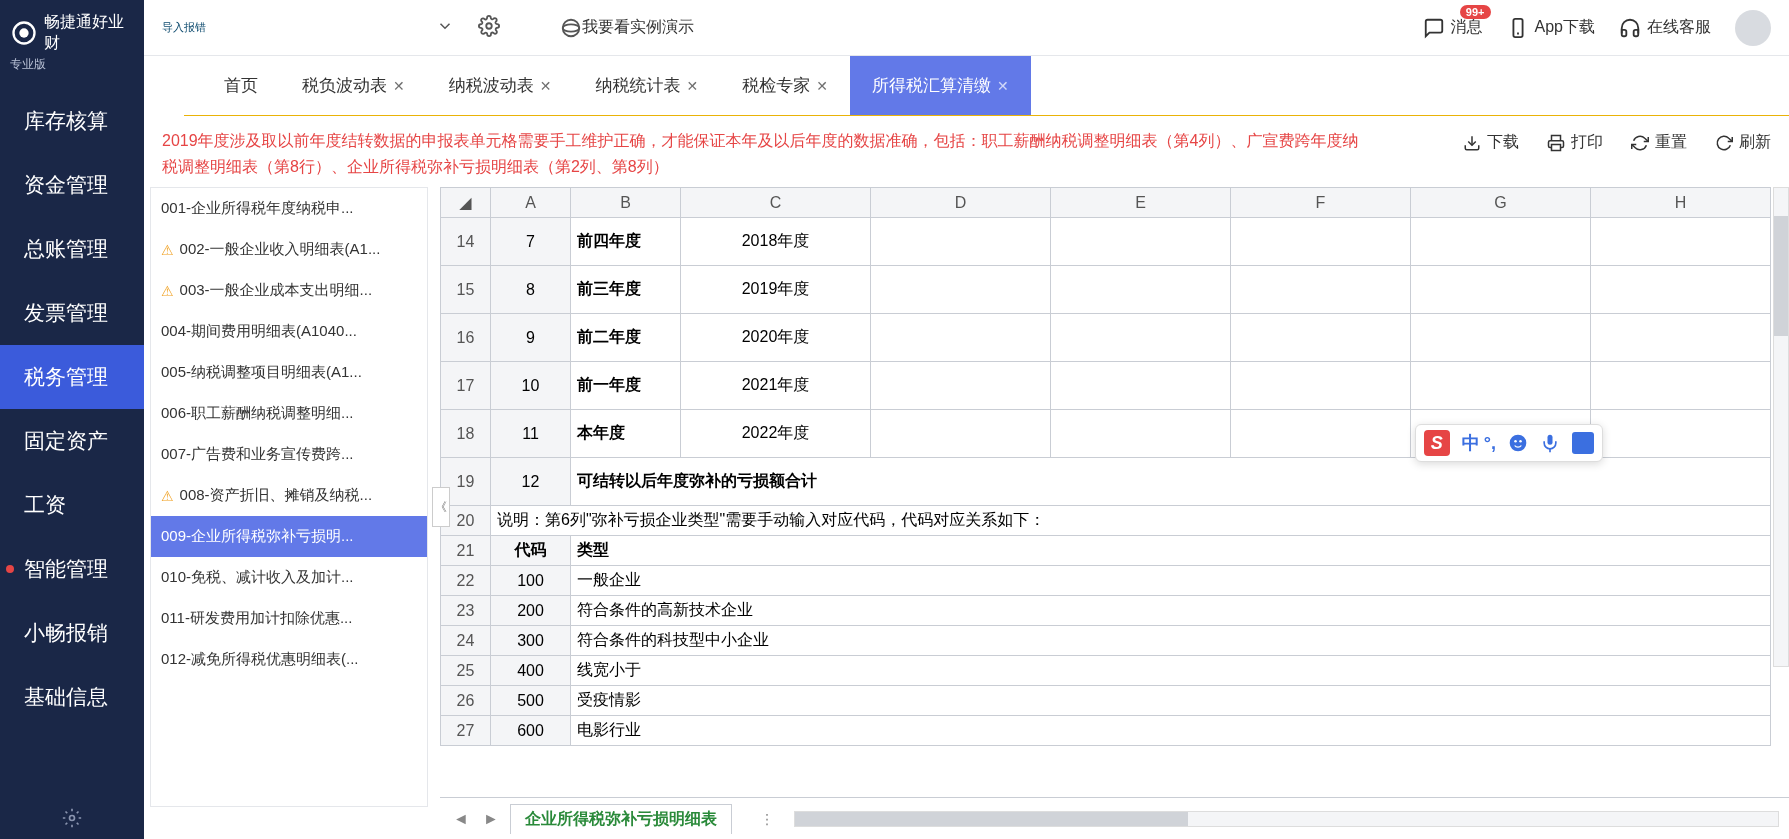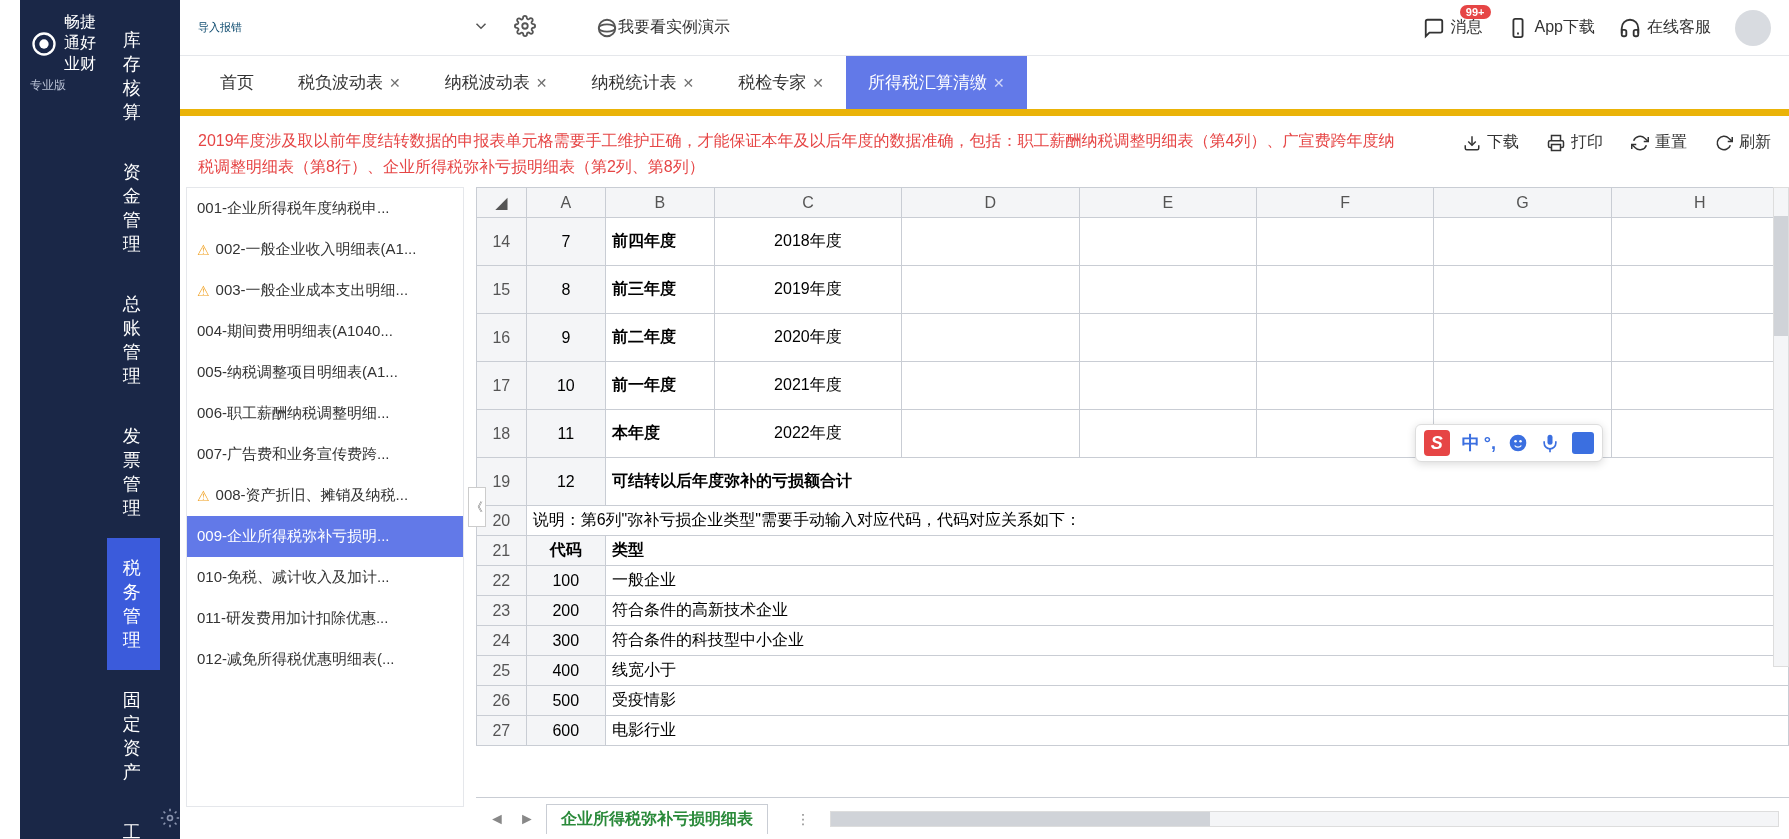--- a/index.html
+++ b/index.html
@@ -1,48 +1,48 @@
 <!DOCTYPE html>
 <html><head>
 <meta charset="utf-8">
 <style>
 * { margin: 0; padding: 0; box-sizing: border-box; }
 body { font-family: "Microsoft YaHei", Arial, sans-serif; font-size: 14px; background: #fff; overflow: hidden; width: 1789px; height: 839px; }
 
 .app { display: flex; width: 100%; height: 100%; }
 
 
-.sidebar { width: 160px; background: #1a2747; color: #fff; display: flex; flex-direction: row; margin-left: 20px; }
+.sidebar { width: 144px; background: #1a2747; color: #fff; display: flex; flex-direction: column; }
 .logo-area { padding: 12px 10px 6px; }
 .logo-row { display: flex; align-items: center; gap: 6px; }
 .logo-icon { width: 28px; height: 28px; display: flex; align-items: center; justify-content: center; }
 .logo-icon svg { width: 28px; height: 28px; }
 .logo-text { font-size: 16px; font-weight: 500; }
 .logo-sub { font-size: 12px; color: #b8c0d4; margin-top: 2px; }
 .nav { list-style: none; margin-top: 10px; }
-.nav li { padding: 18px 16px; font-size: 18px; cursor: pointer; position: relative; }
+.nav li { padding: 18px 24px; font-size: 21px; cursor: pointer; position: relative; }
 .nav li.active { background: #3b5bdb; }
 .nav li .dot { position: absolute; left: 6px; top: 50%; transform: translateY(-50%); width: 8px; height: 8px; background: #e64545; border-radius: 50%; }
 .sidebar-footer { margin-top: auto; text-align: center; padding: 10px 0 8px; }
 .sidebar-footer svg { width: 20px; height: 20px; }
 
 
 .main { flex: 1; display: flex; flex-direction: column; min-width: 0; }
 
 .topbar { display: flex; align-items: center; height: 56px; border-bottom: 1px solid #e5e7eb; padding: 0 18px; }
 .crumb { font-size: 11px; color: #0c4a6e; }
 .crumb-chev { margin-left: 230px; color: #666; }
 .gear-btn { margin-left: 24px; color: #555; }
 .demo-link { margin-left: 60px; display: flex; align-items: center; color: #333; font-size: 16px; }
 .top-actions { margin-left: auto; display: flex; align-items: center; gap: 24px; }
 .top-act { display: flex; align-items: center; gap: 6px; font-size: 16px; color: #333; position: relative; }
 .badge { position: absolute; top: -12px; right: -8px; background: #e64545; color: #fff; font-size: 11px; padding: 1px 6px; border-radius: 10px; font-weight: 600; }
 .avatar { width: 36px; height: 36px; background: #d8dbe0; border-radius: 50%; }
 
-.tabs { display: flex; align-items: stretch; height: 60px; border-bottom: 7px solid #eab308; padding-left: 18px; }
+.tabs { display: flex; align-items: stretch; height: 60px; border-bottom: 1px solid #eab308; padding-left: 18px; margin-left: 40px; }
 .tab { display: flex; align-items: center; padding: 0 22px; font-size: 17px; color: #333; cursor: pointer; gap: 6px; }
 .tab.active { background: #6279e8; color: #fff; }
 .tab .close { font-size: 14px; opacity: .7; }
 
 .notice-row { display: flex; align-items: flex-start; padding: 12px 18px 8px; gap: 38px; }
 .notice { color: #e64545; font-size: 16px; line-height: 1.6; max-width: 1200px; }
 .actions { margin-left: auto; display: flex; gap: 28px; white-space: nowrap; padding-top: 4px; }
 .act { display: flex; align-items: center; gap: 6px; font-size: 16px; color: #333; cursor: pointer; }
 
 .content { flex: 1; display: flex; min-height: 0; padding-left: 6px; position: relative; }

